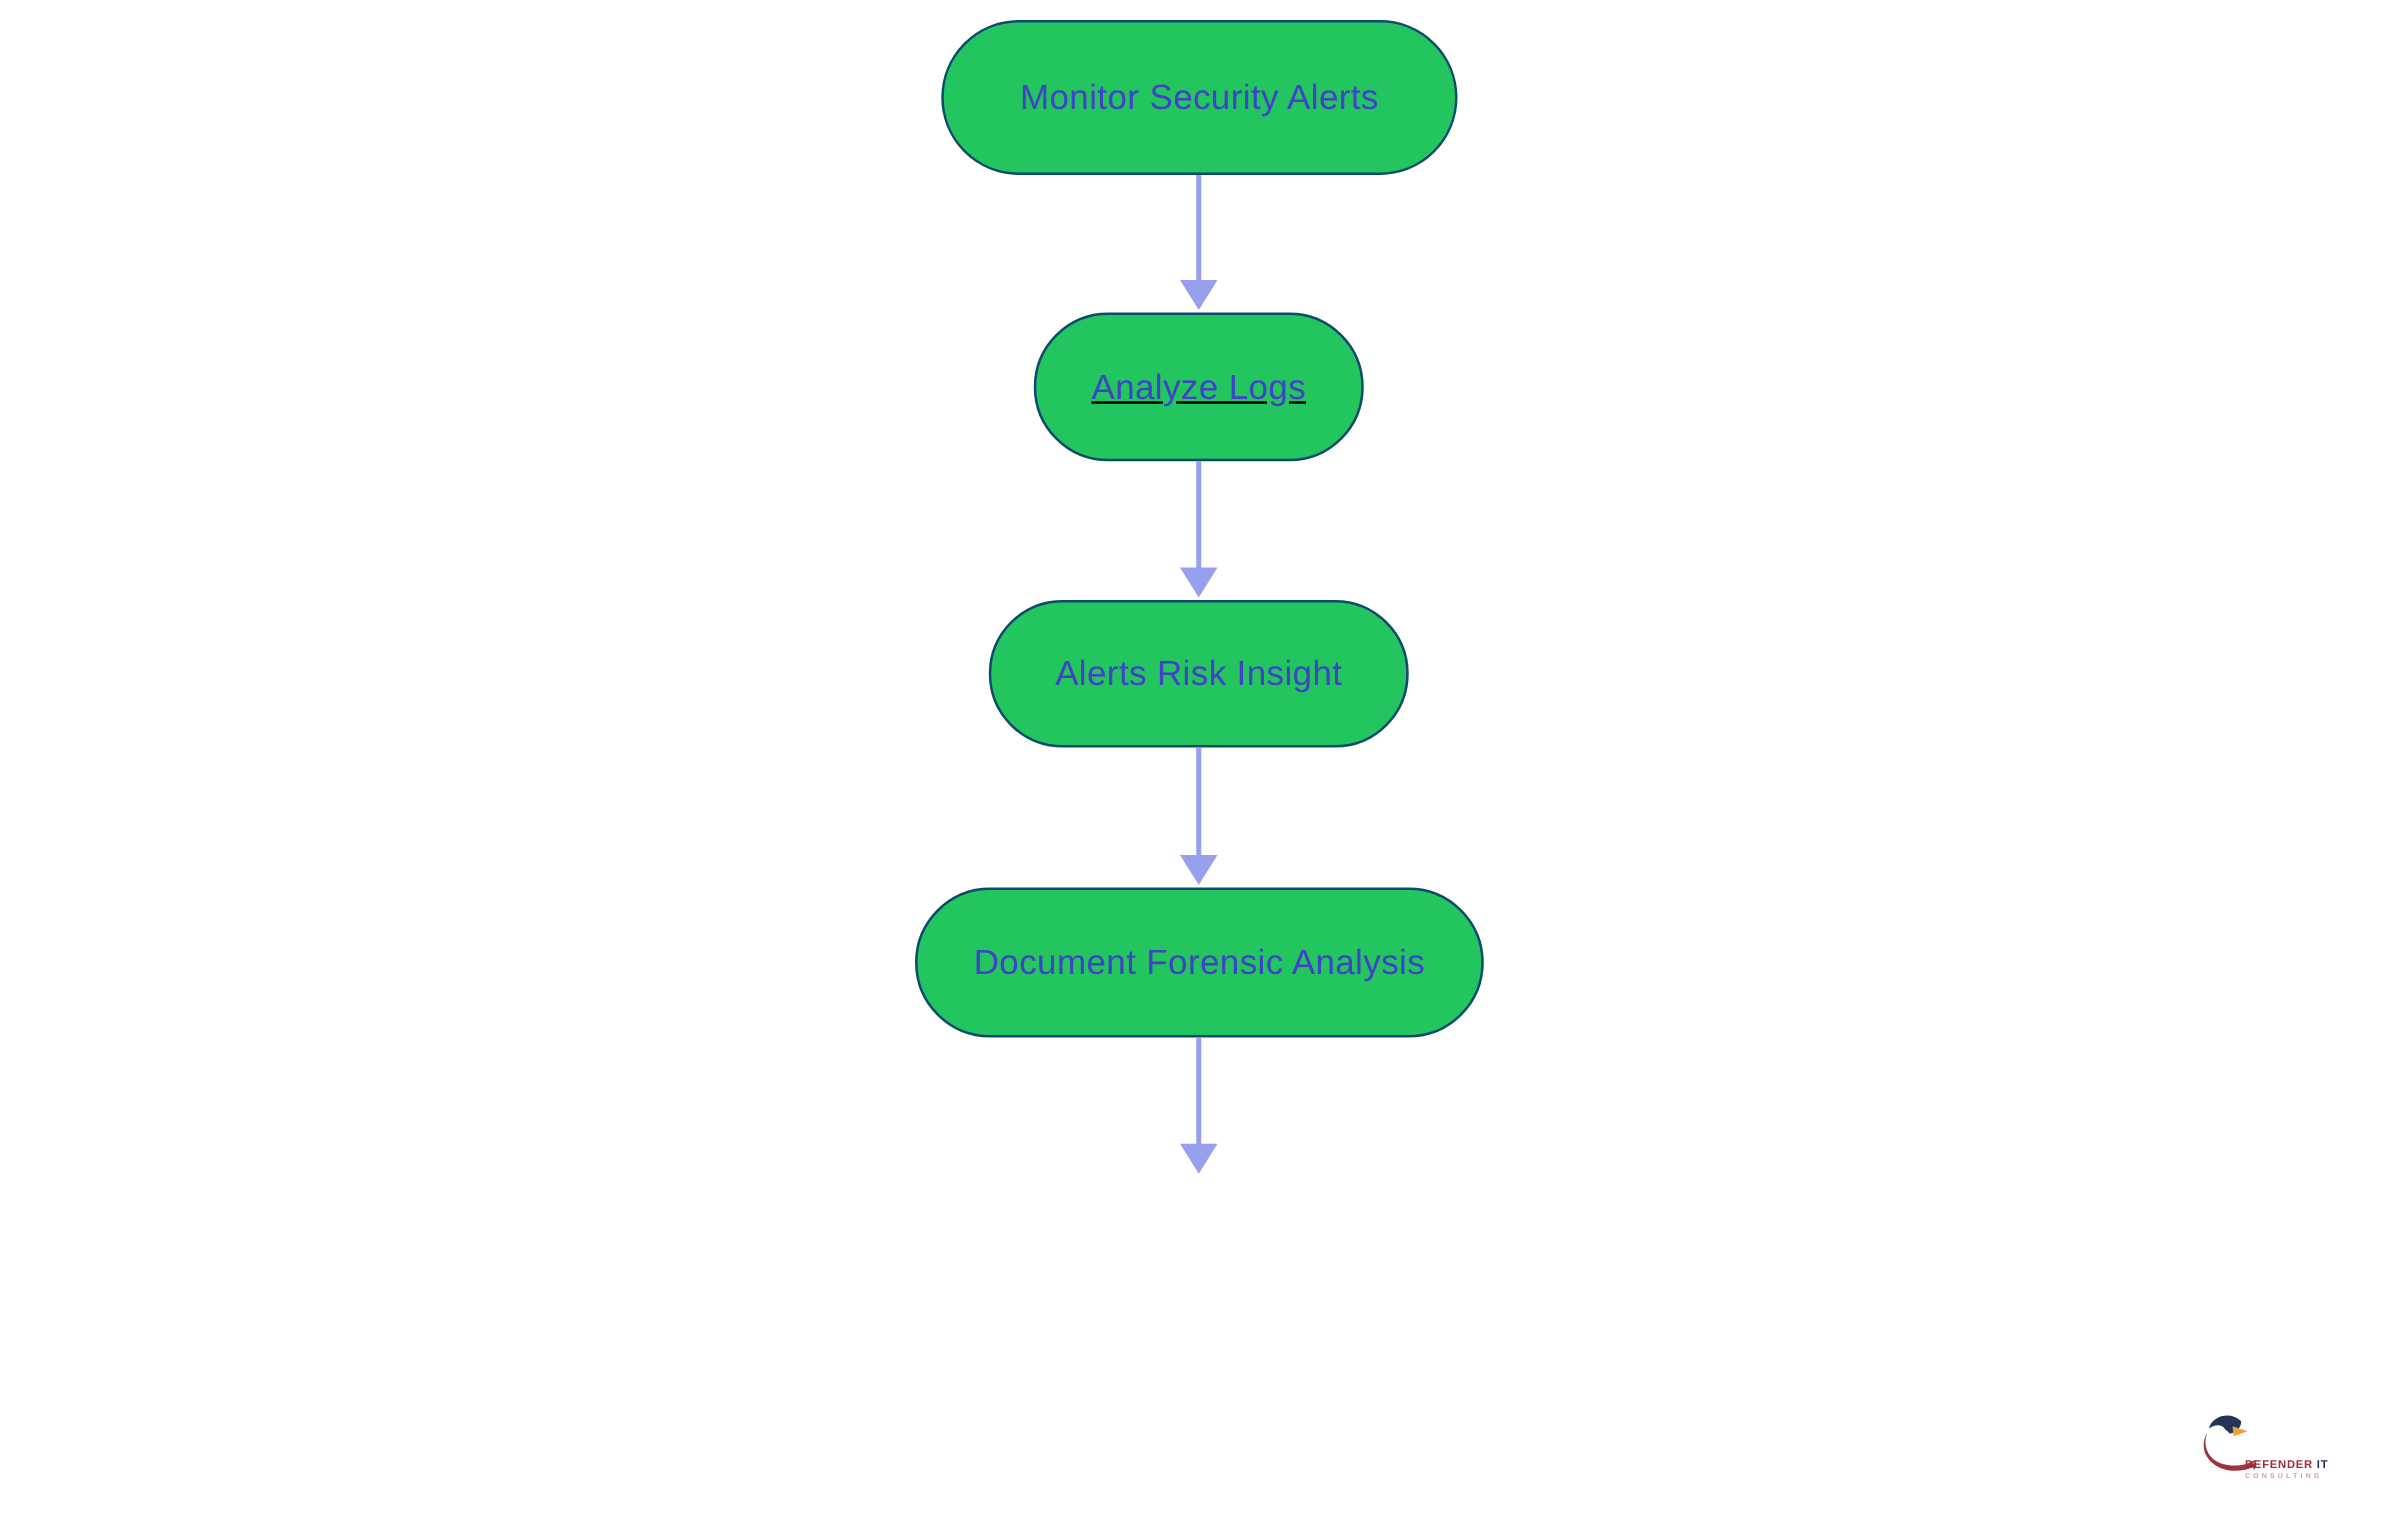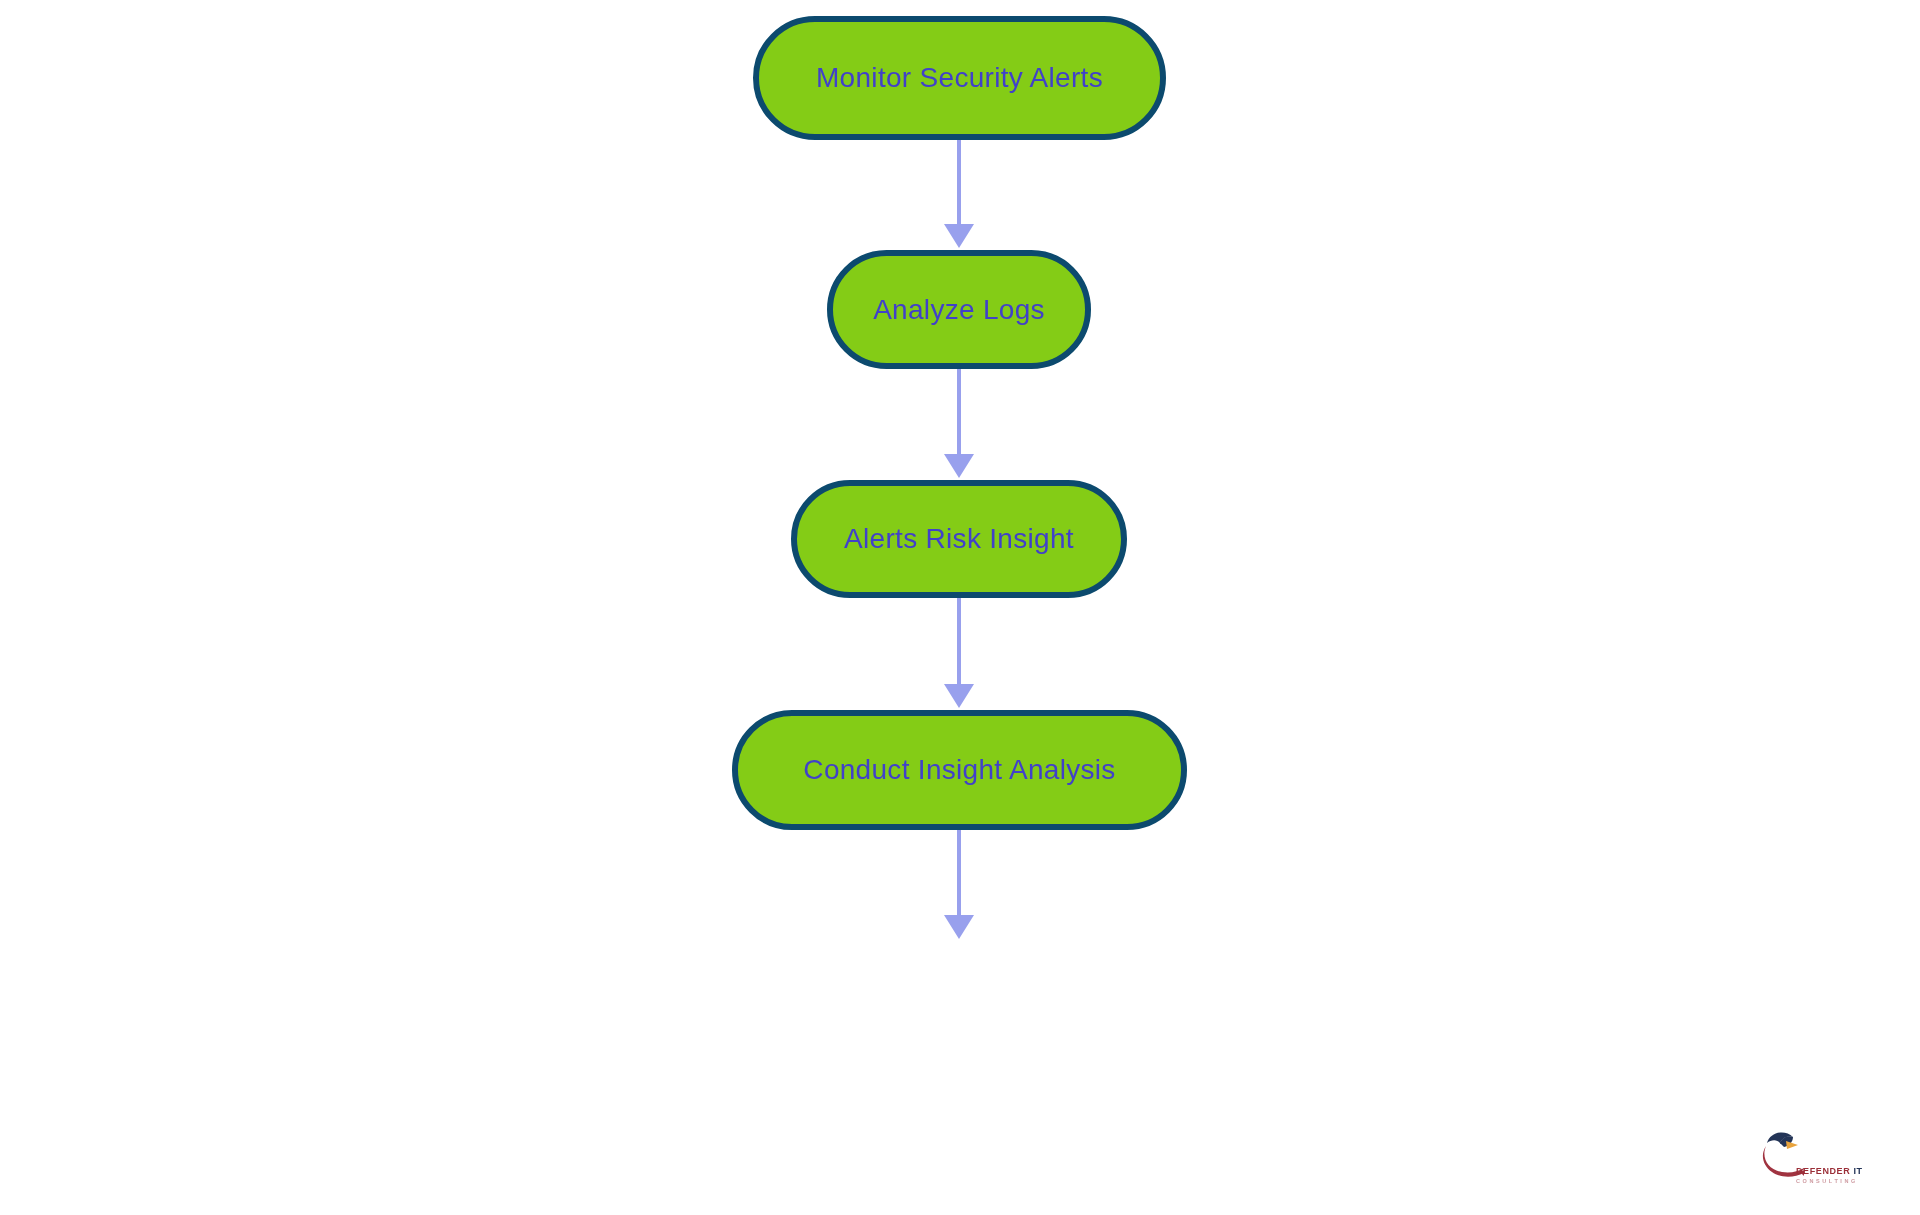--- a/index.html
+++ b/index.html
@@ -12,35 +12,35 @@
     position: relative;
     width: 1920px;
     height: 1215px;
     background: #ffffff;
     overflow: hidden;
   }
   
   .node {
     position: absolute;
     box-sizing: border-box;
-    background: #84cc16;
-    border: 6px solid #0c4a6e;
+    background: #22c55e;
+    border: 2px solid #0c4a6e;
     border-radius: 62px;
     display: flex;
     align-items: center;
     justify-content: center;
   }
   .node .node-label {
     color: #4141ca;
     font-size: 28px;
     letter-spacing: 0.3px;
     white-space: nowrap;
   }
   .n1 { left: 753px; top: 16px;  width: 413px; height: 124px; }
-  .n2 { left: 827px; top: 250px; width: 264px; height: 119px; }
+  .n2 { left: 827px; top: 250px; width: 264px; height: 119px; text-decoration: underline; }
   .n3 { left: 791px; top: 480px; width: 336px; height: 118px; }
   .n4 { left: 732px; top: 710px; width: 455px; height: 120px; }
   .n5 { left: 783px; top: 941px; width: 354px; height: 119px; }
   
   .arrow {
     position: absolute;
     left: 944px;           
     width: 30px;
   }
   .arrow .arrow-line {
@@ -133,21 +133,21 @@
   <div class="node n3">
     <span class="node-label">Alerts Risk Insight</span>
   </div>
 
   <div class="arrow a3">
     <span class="arrow-line"></span>
     <span class="arrow-head"></span>
   </div>
 
   <div class="node n4">
-    <span class="node-label">Conduct Insight Analysis</span>
+    <span class="node-label">Document Forensic Analysis</span>
   </div>
 
   <div class="arrow a4">
     <span class="arrow-line"></span>
     <span class="arrow-head"></span>
   </div>
 
 
   <div class="logo">
     <svg class="logo-mark" width="44" height="52" viewBox="0 0 44 52" xmlns="http://www.w3.org/2000/svg">

